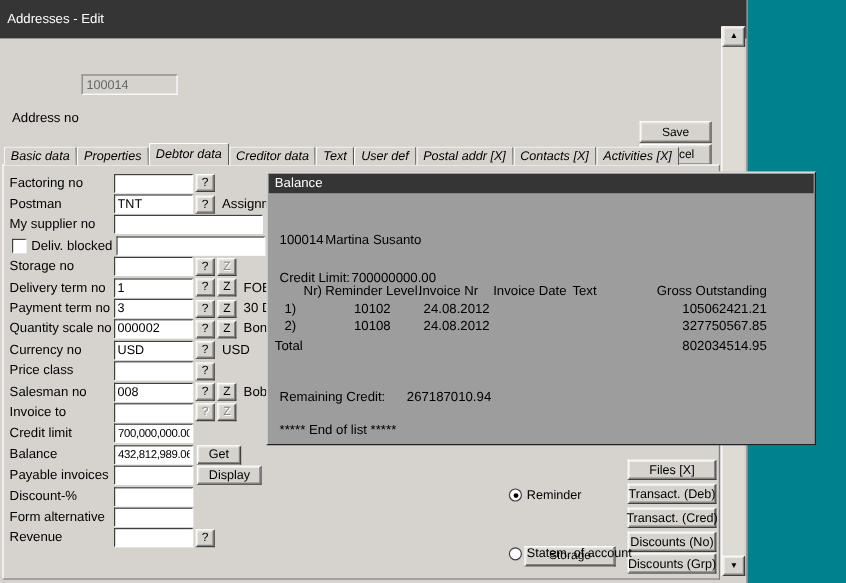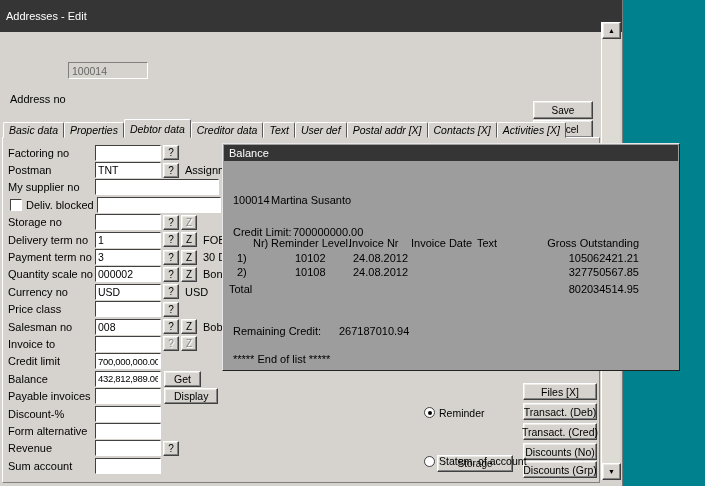--- a/index.html
+++ b/index.html
@@ -174,24 +174,20 @@
       </div>
       <div class="frow">
         <span class="flabel">Form alternative</span>
         <input class="fld w65" value="" style="">
       </div>
       <div class="frow">
         <span class="flabel">Revenue</span>
         <input class="fld w65" value="" style="">
         <button class="btn sq">?</button>
       </div>
-      <div class="frow">
-        <span class="flabel">Sum account</span>
-        <input class="fld w65" value="" style="">
-      </div>
     </div>
 
     <div class="radio-group">
       <div class="ritem">
         <span class="rdot sel"></span>
         <span>Reminder</span>
       </div>
       <div class="ritem">
         <span class="rdot"></span>
         <span>Statem. of account</span>

